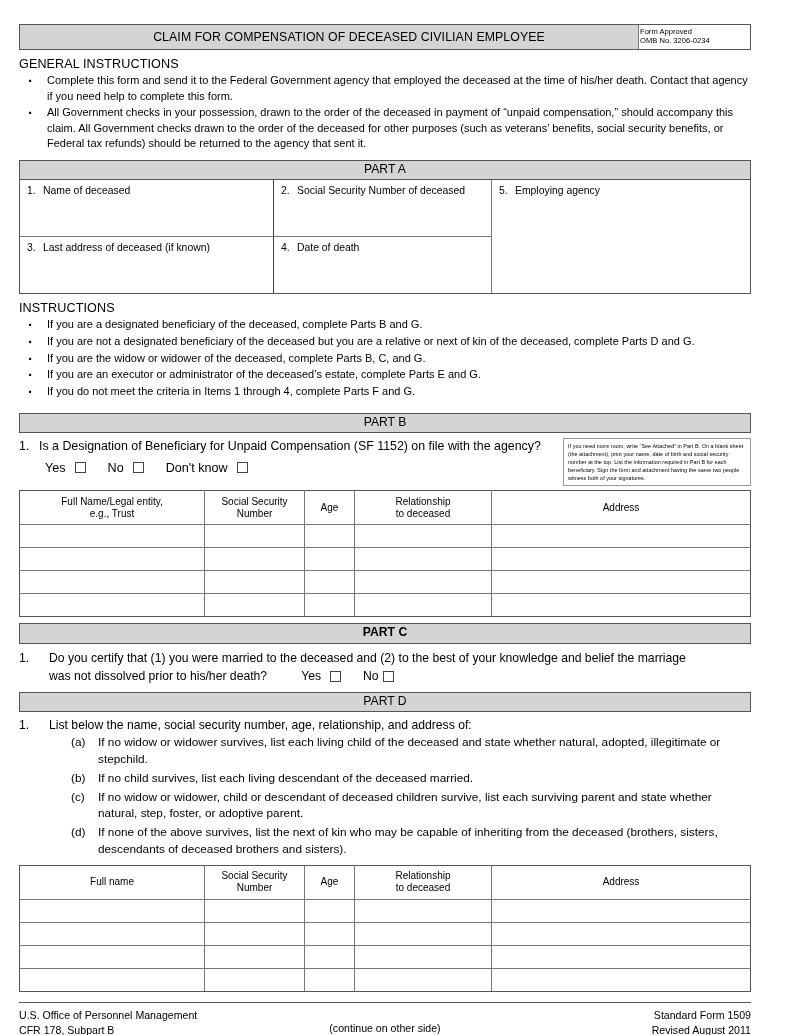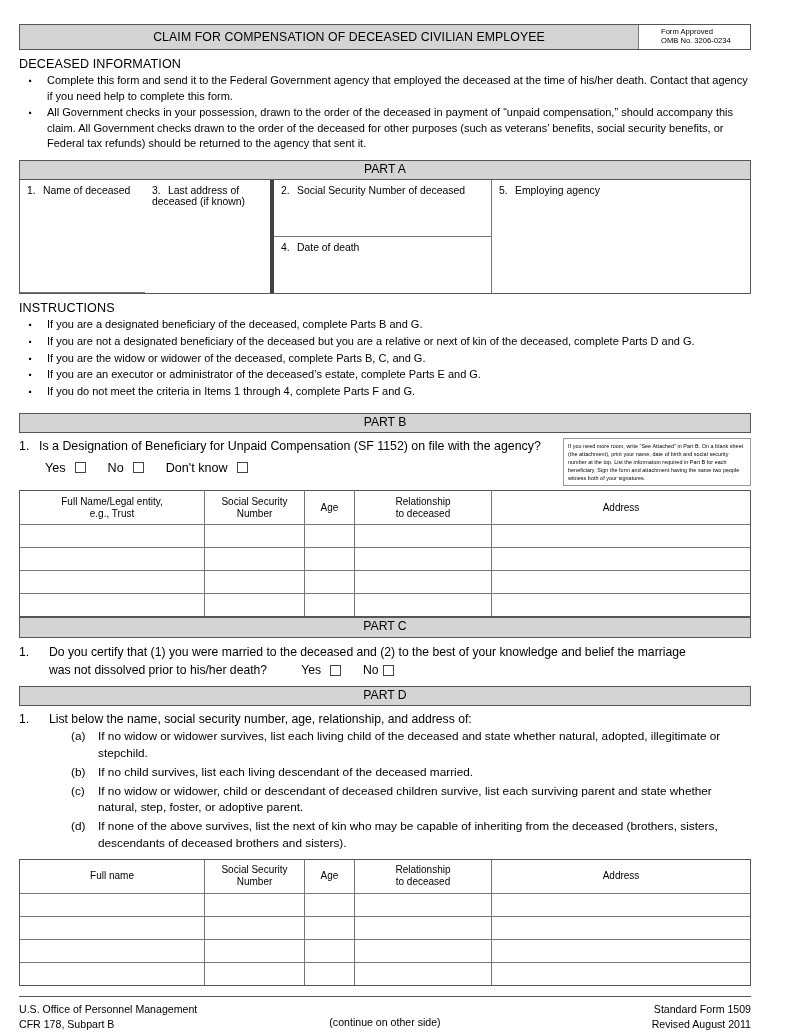--- a/index.html
+++ b/index.html
@@ -33,21 +33,21 @@
     display: flex; align-items: center; justify-content: center;
     font-size: 12.3px;
     letter-spacing: .1px;
     padding-left: 40px;
   }
   .titlebar-omb {
     width: 112px;
     border-left: 1px solid #777;
     background: #ffffff;
     display: flex; flex-direction: column; justify-content: center;
-    padding-left: 22px;
+    padding-left: 1px;
     line-height: 1.18;
     font-size: 7.6px;
   }
 
   
   .sec-head {
     font-size: 12.6px;
     margin: 7px 0 2px 0;
     letter-spacing: .1px;
   }
@@ -80,21 +80,21 @@
   }
 
   
   .parta {
     border-left: 1px solid #555;
     border-right: 1px solid #555;
     border-bottom: 1px solid #555;
     display: flex;
     height: 114px;
   }
-  .parta-left { width: 254px; border-right: 4px solid #404040; display: flex; flex-direction: row; }
+  .parta-left { width: 254px; border-right: 1px solid #404040; display: flex; flex-direction: column; }
   .parta-mid  { width: 218px; border-right: 1px solid #777; display: flex; flex-direction: column; }
   .parta-right{ flex: 1; }
   .pa-cell {
     flex: 1;
     font-size: 10.4px;
     padding: 5px 0 0 7px;
   }
   .pa-cell.top { border-bottom: 1px solid #777; }
   .pa-num { display: inline-block; min-width: 16px; }
 
@@ -205,21 +205,21 @@
 <div class="page">
 
   <div class="titlebar">
     <div class="titlebar-main">CLAIM FOR COMPENSATION OF DECEASED CIVILIAN EMPLOYEE</div>
     <div class="titlebar-omb">
       <div>Form Approved</div>
       <div>OMB No. 3206-0234</div>
     </div>
   </div>
 
-  <div class="sec-head">DECEASED INFORMATION</div>
+  <div class="sec-head">GENERAL INSTRUCTIONS</div>
   <ul class="bl">
     <li>Complete this form and send it to the Federal Government agency that employed the deceased at the time of his/her death.  Contact that agency if you need help to complete this form.</li>
     <li>All Government checks in your possession, drawn to the order of the deceased in payment of “unpaid compensation,” should accompany this claim.  All Government checks drawn to the order of the deceased for other purposes (such as veterans’ benefits, social security benefits, or Federal tax refunds) should be returned to the agency that sent it.</li>
   </ul>
 
   <div class="partbar" style="margin-top:8px;">PART A</div>
   <div class="parta">
     <div class="parta-left">
       <div class="pa-cell top">
         <span class="pa-num">1.</span><span>Name of deceased</span>
@@ -316,21 +316,21 @@
       <tr>
         <td></td>
         <td></td>
         <td></td>
         <td></td>
         <td></td>
       </tr>
     </tbody>
   </table>
 
-  <div class="partbar" style="">PART C</div>
+  <div class="partbar" style="margin-top:6px;font-weight:bold;">PART C</div>
   <div class="qc">
     <div class="qc-num">1.</div>
     <div class="qc-body">
       <div>Do you certify that (1) you were married to the deceased  and (2) to the best of your knowledge and belief the marriage</div>
       <div class="qc-inline">
         <span>was not dissolved prior to his/her death?</span>
         <span class="sp" style="width:34px"></span>
         <span style="margin-right:9px">Yes</span>
         <span class="cbox"></span>
         <span style="margin-right:4px">No</span>

